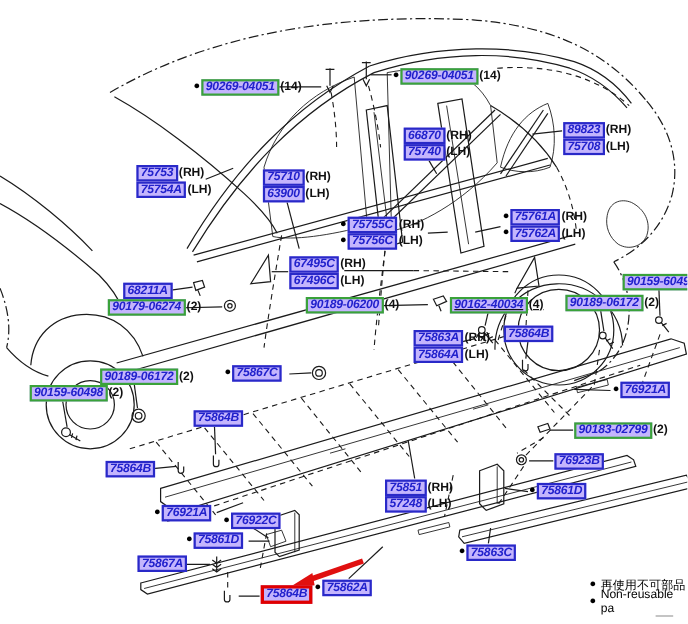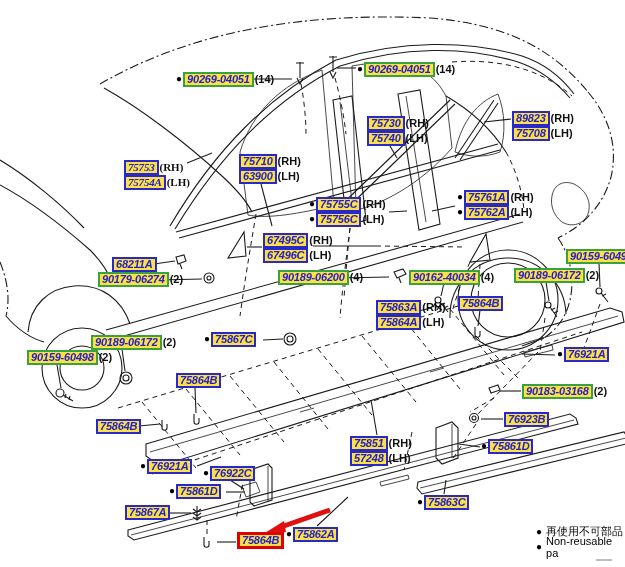--- a/index.html
+++ b/index.html
@@ -10,21 +10,21 @@
   .ln .dd{stroke-dasharray:9 3 2 3;}
   .ln .ds{stroke-dasharray:5 4;stroke-width:1;}
   .ln .thin{stroke-width:0.8;}
   .ln .pg{stroke:#8a8a8a;}
   .arrow line{stroke:#e01010;stroke-width:5;}
   .arrow polygon{fill:#e01010;stroke:none;}
   .plabel{position:absolute;white-space:nowrap;z-index:5;}
   .prow{display:flex;align-items:center;height:14px;margin-bottom:1px;
         font-style:italic;font-weight:bold;font-size:11px;}
   .pdot{font-style:normal;font-weight:normal;color:#000;font-size:10px;margin-right:1px;line-height:10px;}
-  .pbox{border:2px solid #2929c8;color:#2121cc;background:#fde047;padding:0 2px;line-height:11px;
+  .pbox{border:2px solid #2929c8;color:#2121cc;background:#c4b5fd;padding:0 2px;line-height:11px;
         letter-spacing:-0.2px;}
   .pbox.green{border-color:#3aa23a;}
   .pbox.red{border-color:#e00000;border-width:3px;}
   .psuf{color:#101010;font-style:normal;margin-left:1px;}
   #legend{position:absolute;left:536px;top:524px;font-size:11px;color:#000;z-index:5;}
   .legend-row{display:flex;align-items:center;height:15px;}
   .legend-dot{font-size:10px;margin-right:4px;}
 </style>
 </head>
 <body>
@@ -252,21 +252,21 @@
           <span class="psuf">(14)</span>
         </div>
       </div>
       <div class="plabel" style="left: 357px; top: 62px;">
         <div class="prow">
           <span class="pdot">●</span>
           <span class="pbox green">90269-04051</span>
           <span class="psuf">(14)</span>
         </div>
       </div>
-      <div class="plabel" style="left: 124px; top: 160px; font-family: Liberation Serif, serif;">
+      <div class="plabel" style="left: 124px; top: 150px;">
         <div class="prow">
           <span class="pbox blue">75753</span>
           <span class="psuf">(RH)</span>
         </div>
         <div class="prow">
           <span class="pbox blue">75754A</span>
           <span class="psuf">(LH)</span>
         </div>
       </div>
       <div class="plabel" style="left: 239px; top: 154px;">
@@ -274,21 +274,21 @@
           <span class="pbox blue">75710</span>
           <span class="psuf">(RH)</span>
         </div>
         <div class="prow">
           <span class="pbox blue">63900</span>
           <span class="psuf">(LH)</span>
         </div>
       </div>
       <div class="plabel" style="left: 367px; top: 116px;">
         <div class="prow">
-          <span class="pbox blue">75730</span>
+          <span class="pbox blue">66870</span>
           <span class="psuf">(RH)</span>
         </div>
         <div class="prow">
           <span class="pbox blue">75740</span>
           <span class="psuf">(LH)</span>
         </div>
       </div>
       <div class="plabel" style="left: 512px; top: 111px;">
         <div class="prow">
           <span class="pbox blue">89823</span>
@@ -343,21 +343,21 @@
           <span class="pbox green">90179-06274</span>
           <span class="psuf">(2)</span>
         </div>
       </div>
       <div class="plabel" style="left: 278px; top: 270px;">
         <div class="prow">
           <span class="pbox green">90189-06200</span>
           <span class="psuf">(4)</span>
         </div>
       </div>
-      <div class="plabel" style="left: 409px; top: 270px;">
+      <div class="plabel" style="left: 409px; top: 270px; text-decoration: underline;">
         <div class="prow">
           <span class="pbox green">90162-40034</span>
           <span class="psuf">(4)</span>
         </div>
       </div>
       <div class="plabel" style="left: 514px; top: 268px;">
         <div class="prow">
           <span class="pbox green">90189-06172</span>
           <span class="psuf">(2)</span>
         </div>
@@ -466,21 +466,21 @@
           <span class="pbox blue">75861D</span>
         </div>
       </div>
       <div class="plabel" style="left: 504px; top: 412px;">
         <div class="prow">
           <span class="pbox blue">76923B</span>
         </div>
       </div>
       <div class="plabel" style="left: 522px; top: 384px;">
         <div class="prow">
-          <span class="pbox green">90183-03168</span>
+          <span class="pbox green">90183-02799</span>
           <span class="psuf">(2)</span>
         </div>
       </div>
       <div class="plabel" style="left: 557px; top: 347px;">
         <div class="prow">
           <span class="pdot">●</span>
           <span class="pbox blue">76921A</span>
         </div>
       </div>
     </div>

